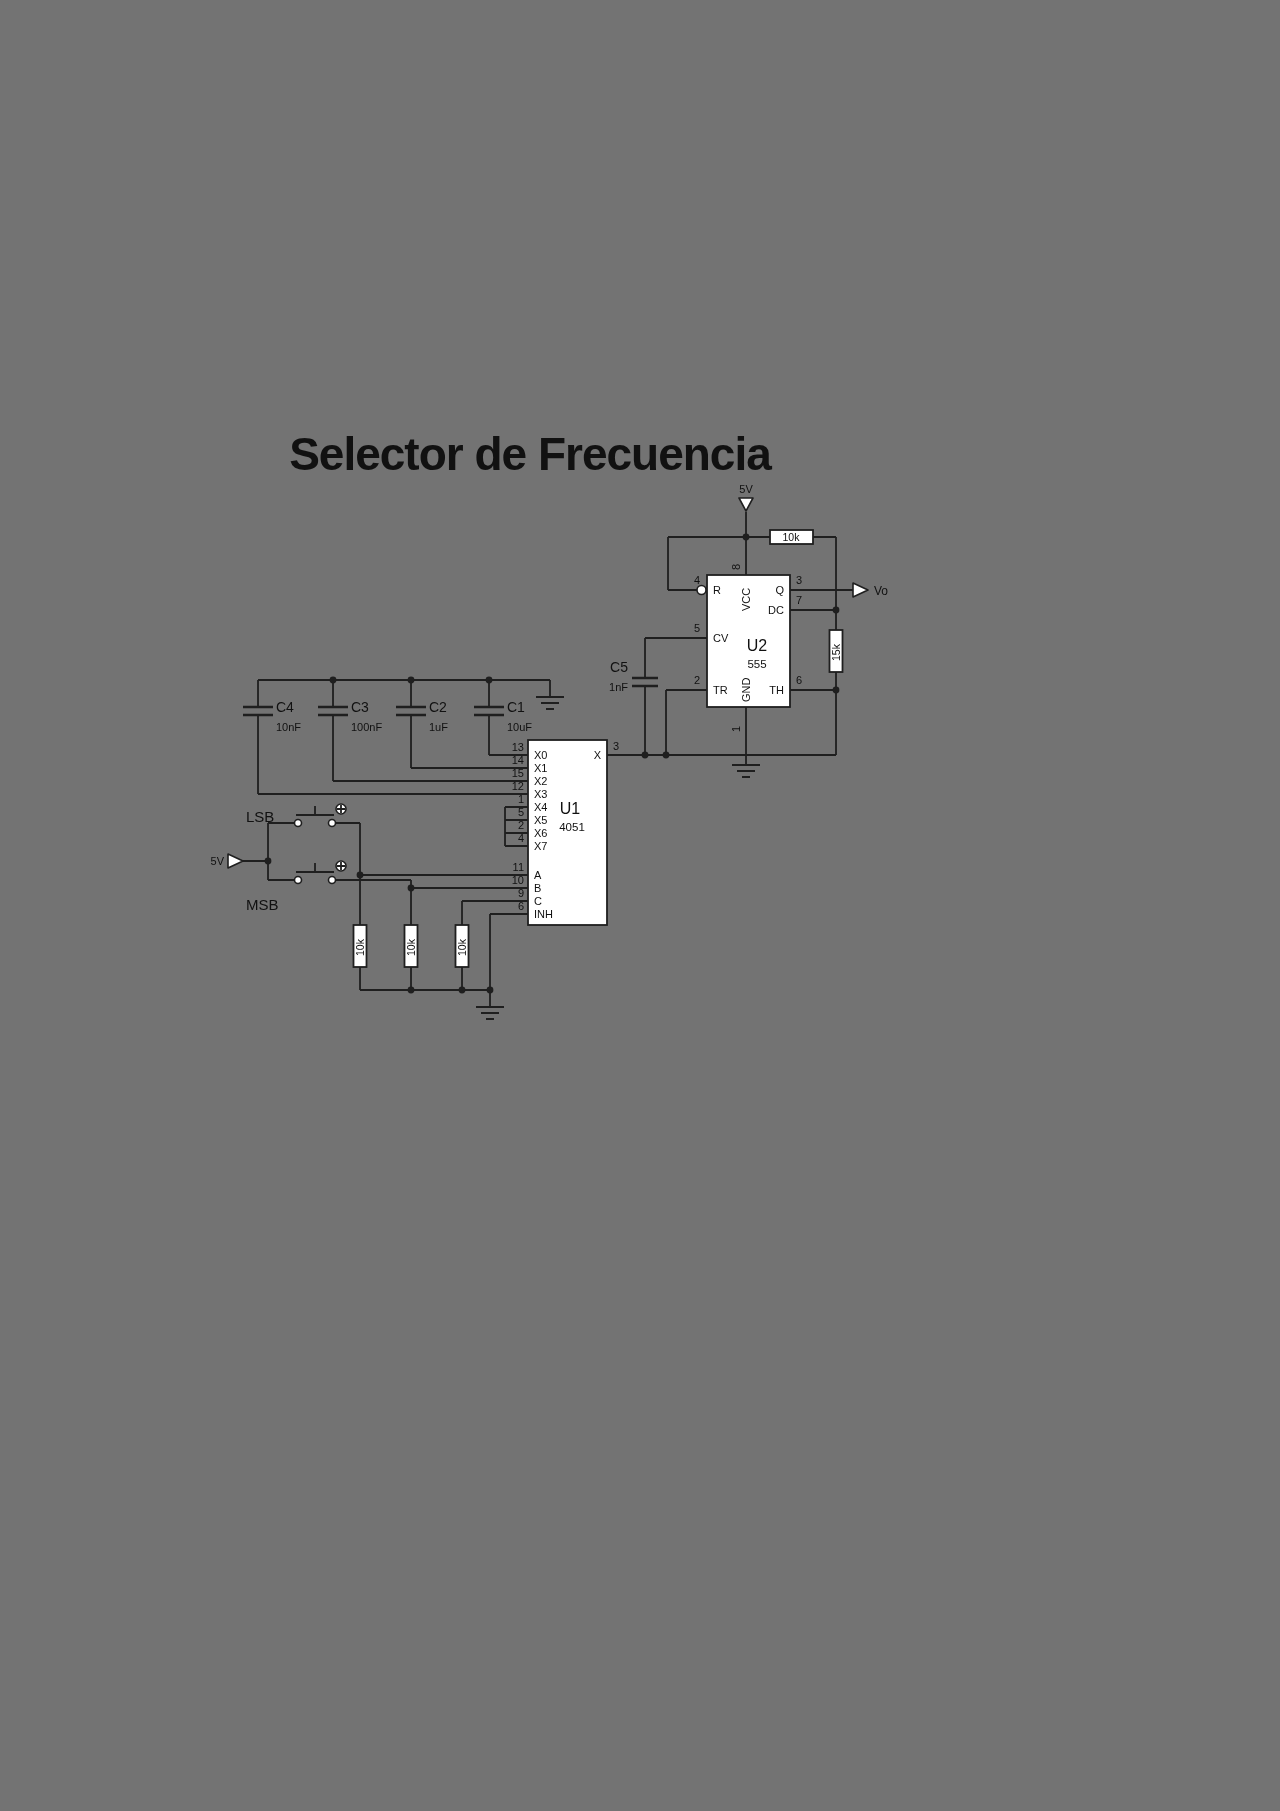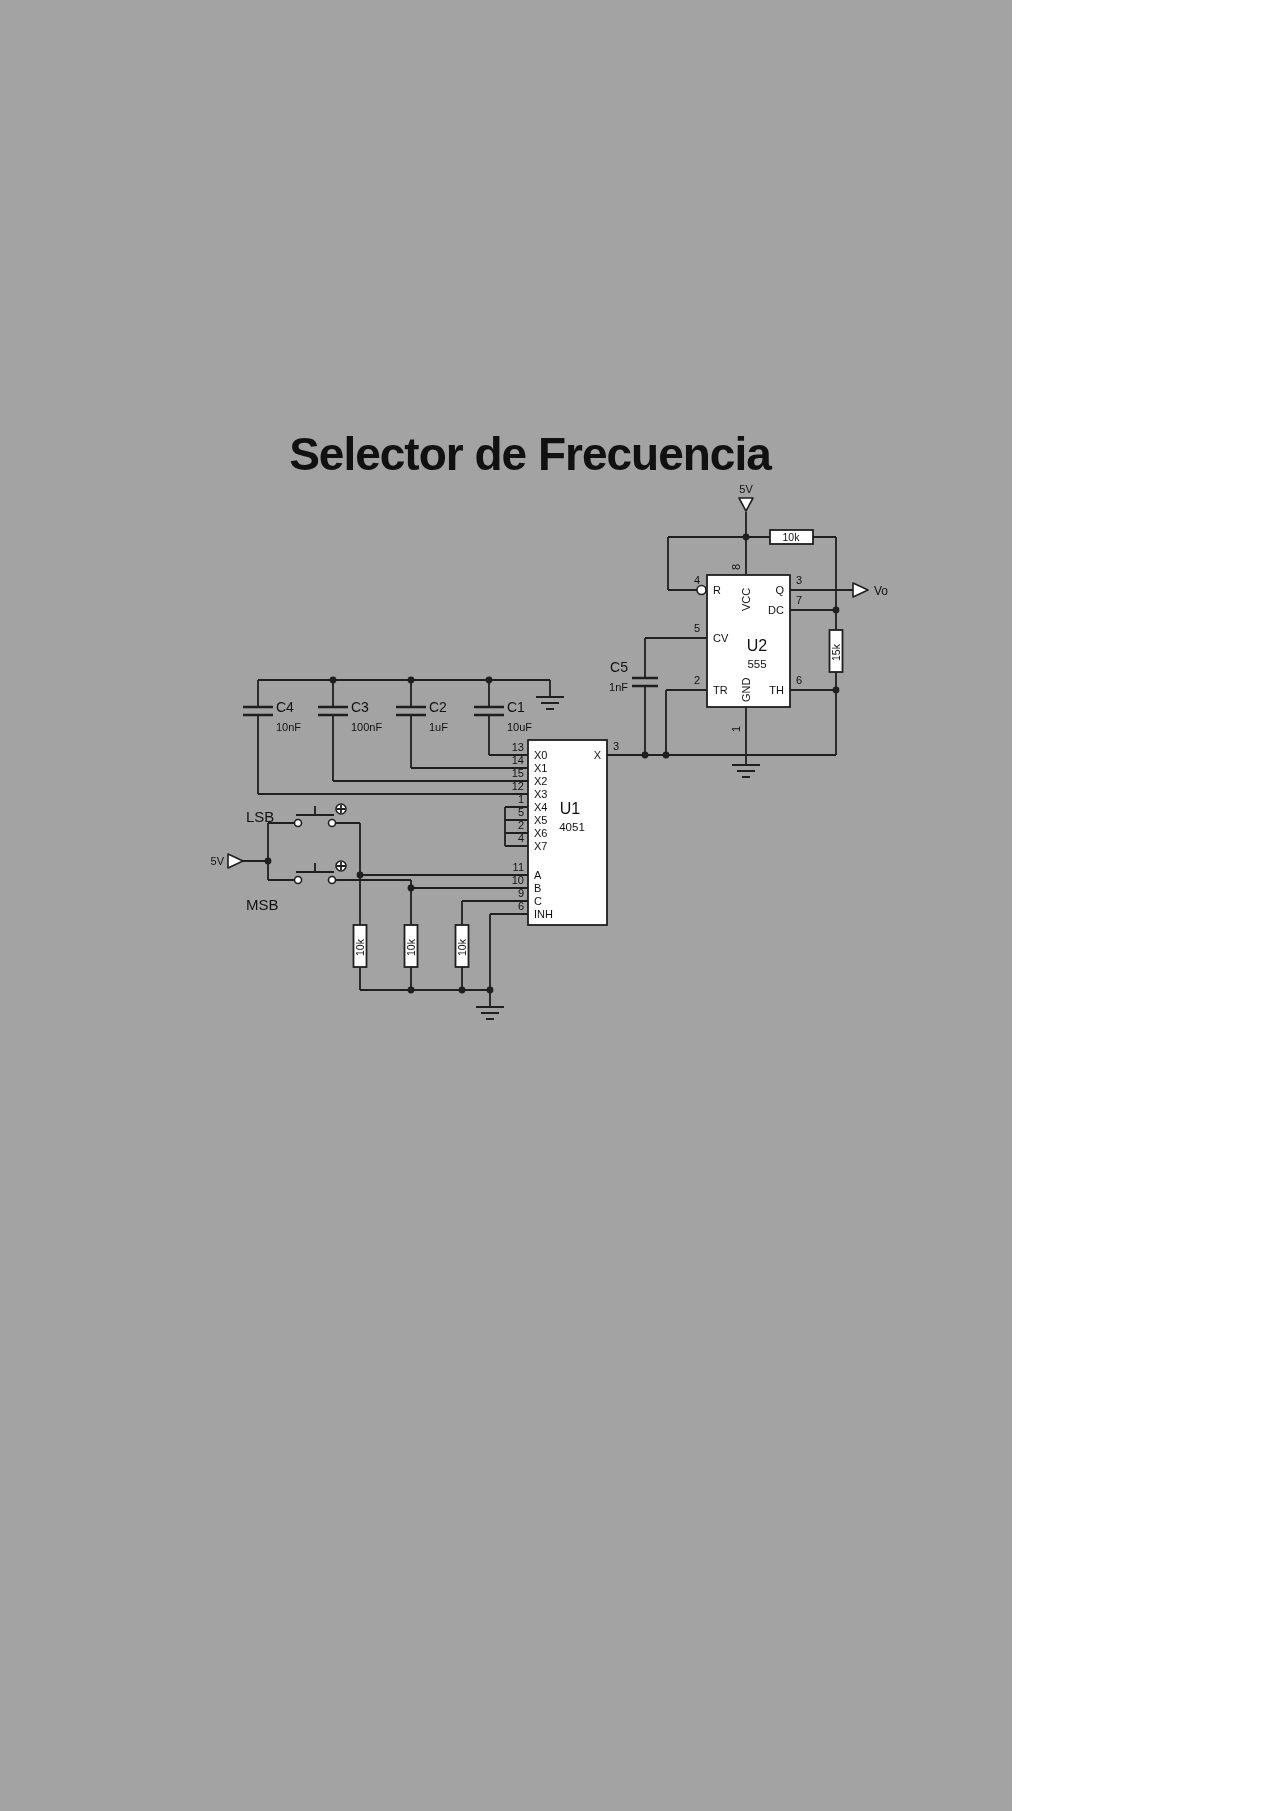--- a/index.html
+++ b/index.html
@@ -1,16 +1,16 @@
 <!DOCTYPE html>
 <html><head>
 <meta charset="utf-8">
 <style>
   html,body{margin:0;padding:0;background:#ffffff;}
-  .page{position:relative;width:1012px;height:1811px;background:#a3a3a3;overflow:hidden;}
+  .page{position:relative;width:1280px;height:1811px;background:#737373;overflow:hidden;}
   svg text{font-family:"Liberation Sans",sans-serif;fill:#111111;}
   .wire{stroke:#1f1f1f;stroke-width:1.8;fill:none;}
   .plate{stroke:#1f1f1f;stroke-width:2.4;fill:none;}
   .box{fill:#ffffff;stroke:#1f1f1f;stroke-width:1.8;}
   .dot{fill:#1f1f1f;stroke:none;}
   .bubble{fill:#ffffff;stroke:#1f1f1f;stroke-width:1.6;}
   .arrow{fill:#ffffff;stroke:#1f1f1f;stroke-width:1.6;stroke-linejoin:round;}
   .title{font-size:46px;font-weight:bold;letter-spacing:-1px;}
   .ref{font-size:16px;}
   .sub{font-size:11.5px;}

